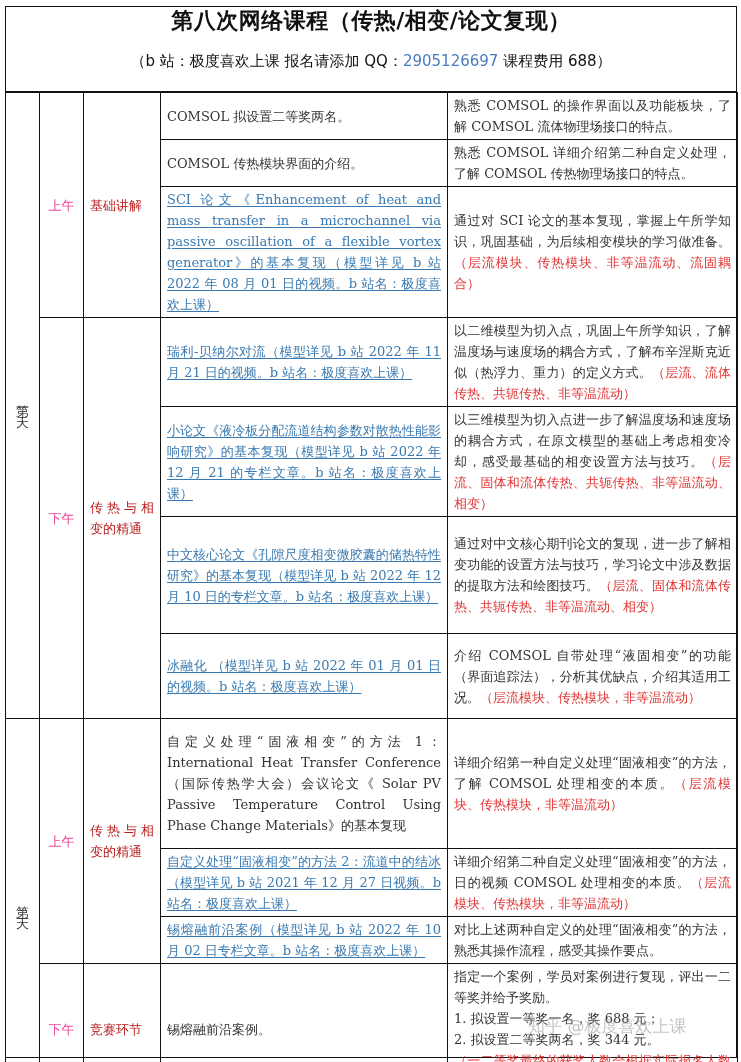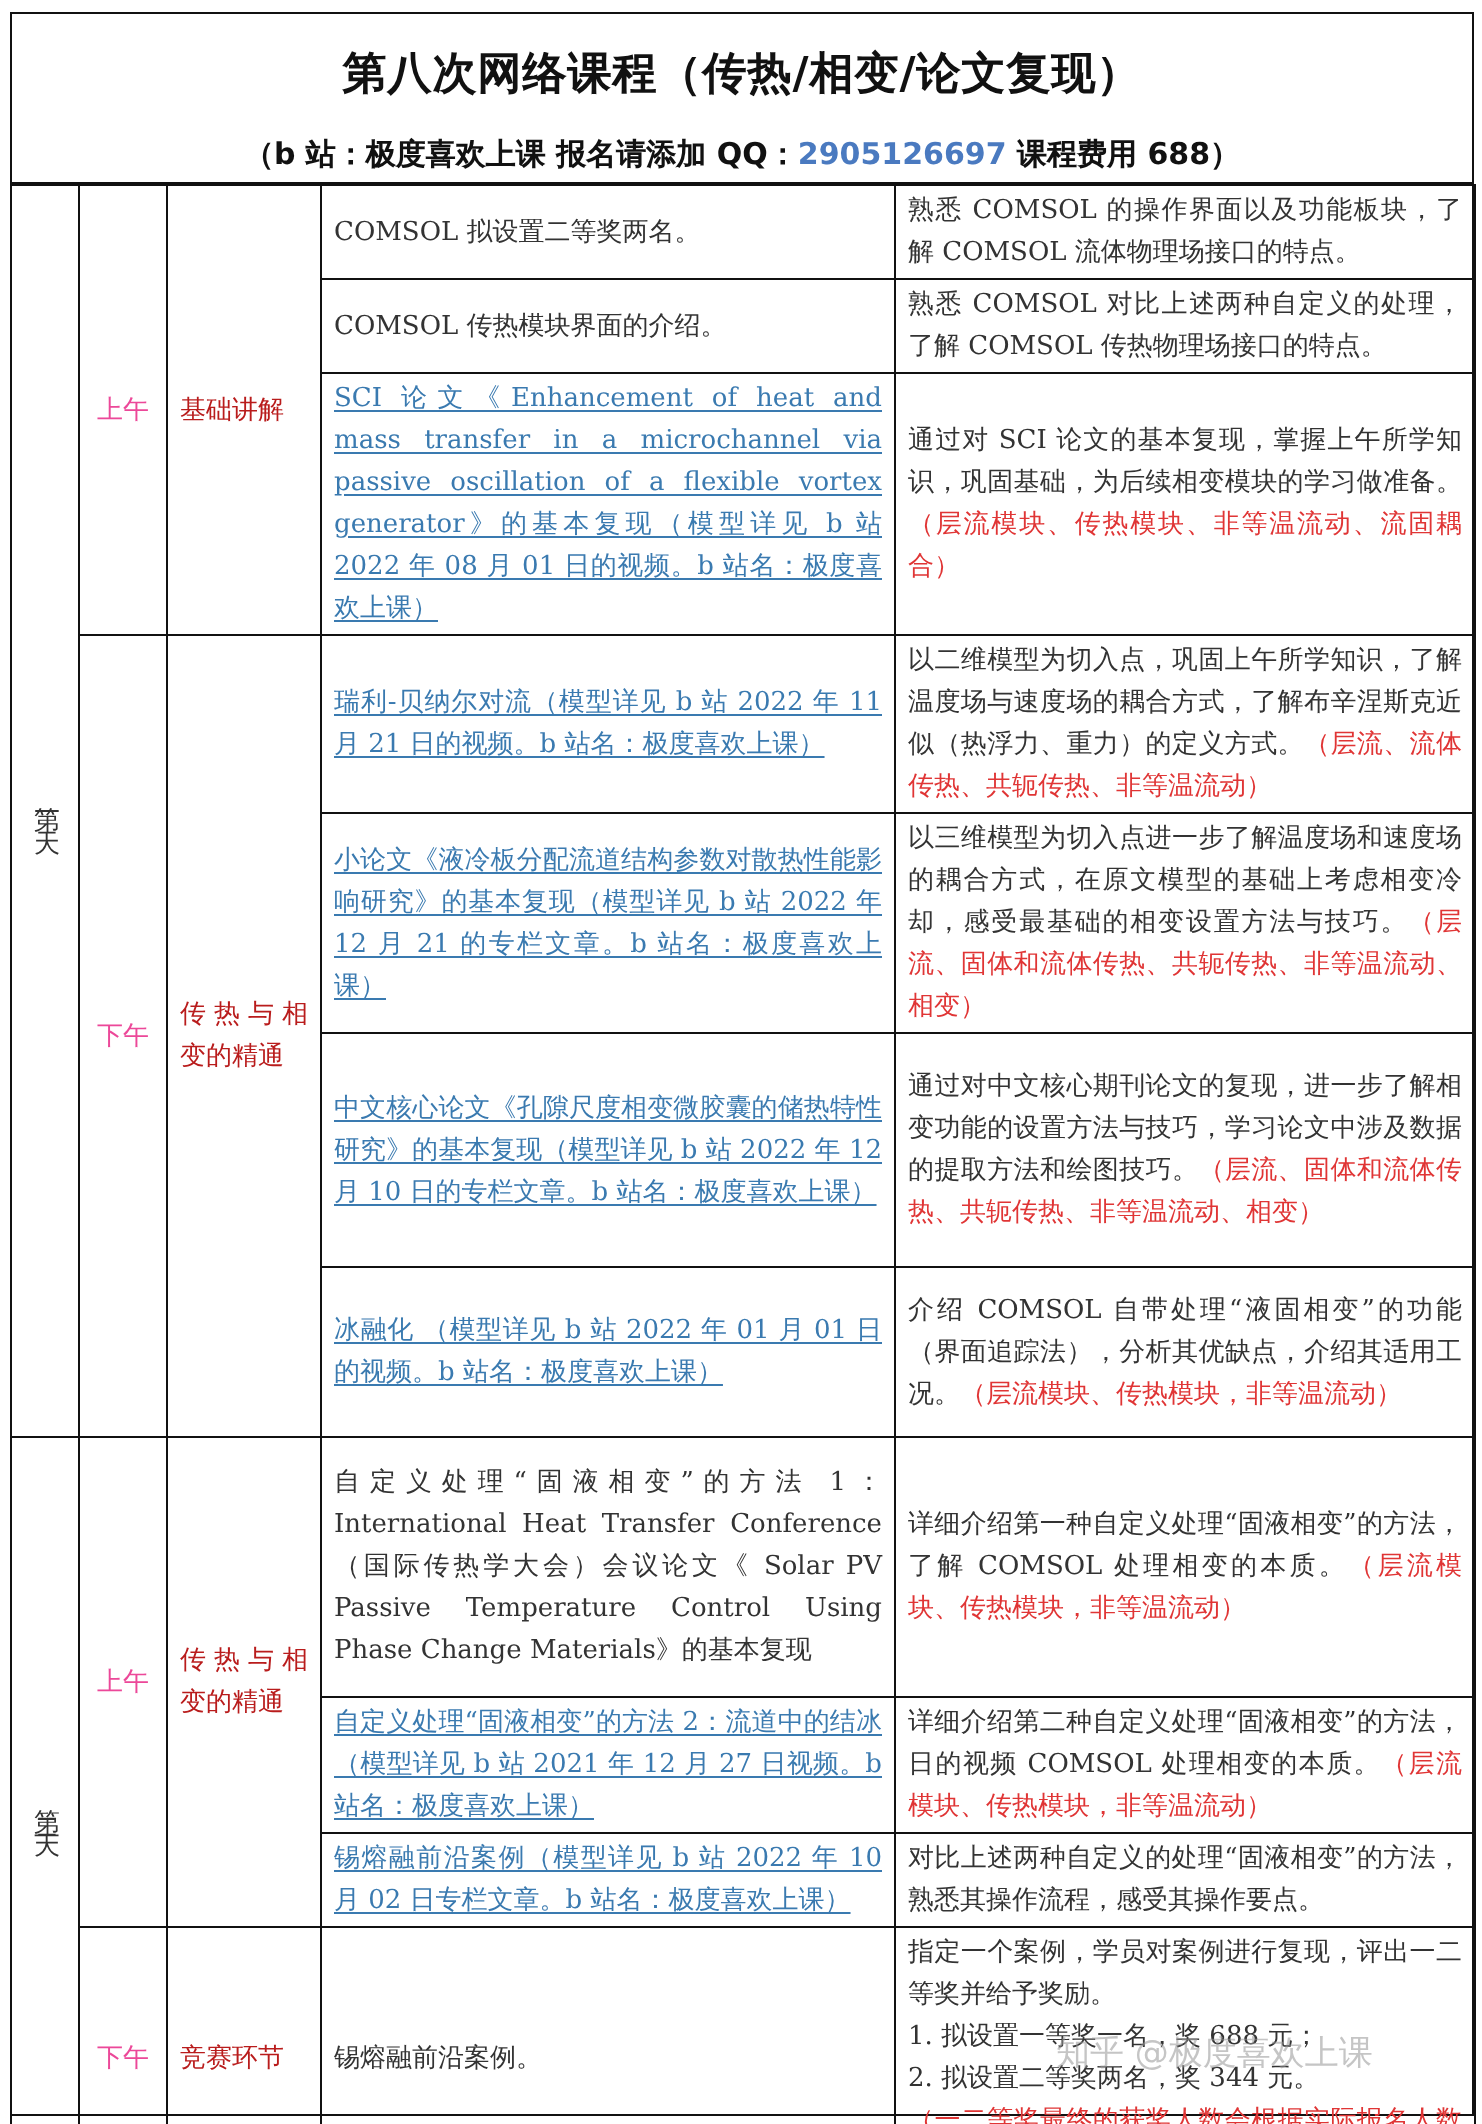--- a/index.html
+++ b/index.html
@@ -3,22 +3,22 @@
 <meta charset="utf-8">
 <style>
   html, body { margin: 0; padding: 0; background: #ffffff; }
   body { width: 741px; height: 1062px; position: relative; overflow: hidden;
          font-family: "DejaVu Serif", "Liberation Serif", serif; color: #222; }
   .frame { position: absolute; left: 5px; top: 6px; width: 732px; height: 1052px;
            border: 1.5px solid #111; box-sizing: border-box; }
   .header { position: absolute; left: 5px; top: 6px; width: 732px; height: 86px;
             border-bottom: 1.5px solid #111; box-sizing: border-box; text-align: center; }
   .title { font-family: "DejaVu Sans", "Liberation Sans", sans-serif; font-weight: bold;
-           font-size: 22px; margin-top: 16px; letter-spacing: 0.5px; color: #111; }
-  .subtitle { font-family: "DejaVu Sans", "Liberation Sans", sans-serif; font-weight: bold;
+           font-size: 22px; margin-top: 0; letter-spacing: 0.5px; color: #111; }
+  .subtitle { font-family: "DejaVu Sans", "Liberation Sans", sans-serif; font-weight: normal;
               font-size: 15px; margin-top: 16px; color: #111; }
   .subtitle .qq { color: #4a7ac0; }
   table.schedule { position: absolute; left: 5px; top: 92px; width: 732px;
                    border-collapse: collapse; table-layout: fixed; }
   table.schedule td { border: 1px solid #111; padding: 2px 6px; vertical-align: middle;
                       font-size: 13px; line-height: 21px; text-align: justify; }
   td.day { text-align: center !important; font-family: "DejaVu Sans", sans-serif; font-size: 14px;
            line-height: 28px; color: #333; }
   td.period { text-align: center !important; font-family: "DejaVu Sans", sans-serif; font-size: 14px; color: #ec4899; }
   td.topic { text-align: left; font-family: "DejaVu Sans", sans-serif; font-size: 14px; line-height: 24px; color: #b91c1c; padding-left: 8px; }
@@ -50,21 +50,21 @@
 
     <tr style="height:43px">
       <td class="day" rowspan="7"><span style="writing-mode:vertical-rl;letter-spacing:6px;">第一天</span></td>
       <td class="period" rowspan="3">上午</td>
       <td class="topic" rowspan="3">基础讲解</td>
       <td><span class="plain">COMSOL 拟设置二等奖两名。</span></td>
       <td><span class="plain">熟悉 COMSOL 的操作界面以及功能板块，了解 COMSOL 流体物理场接口的特点。</span></td>
     </tr>
     <tr style="height:43px">
       <td><span class="plain">COMSOL 传热模块界面的介绍。</span></td>
-      <td><span class="plain">熟悉 COMSOL 对比上述两种自定义的处理，了解 COMSOL 传热物理场接口的特点。</span></td>
+      <td><span class="plain">熟悉 COMSOL 详细介绍第二种自定义处理，了解 COMSOL 传热物理场接口的特点。</span></td>
     </tr>
     <tr style="height:129px">
       <td><a class="link">SCI 论文《Enhancement of heat and mass transfer in a microchannel via passive oscillation of a flexible vortex generator》的基本复现（模型详见 b 站 2022 年 08 月 01 日的视频。b 站名：极度喜欢上课）</a></td>
       <td><span class="plain">通过对 SCI 论文的基本复现，掌握上午所学知识，巩固基础，为后续相变模块的学习做准备。</span><span class="red">（层流模块、传热模块、非等温流动、流固耦合）</span></td>
     </tr>
 
     <tr style="height:85px">
       <td class="period" rowspan="4">下午</td>
       <td class="topic" rowspan="4">传热与相变的精通</td>
       <td><a class="link">瑞利-贝纳尔对流（模型详见 b 站 2022 年 11 月 21 日的视频。b 站名：极度喜欢上课）</a></td>

